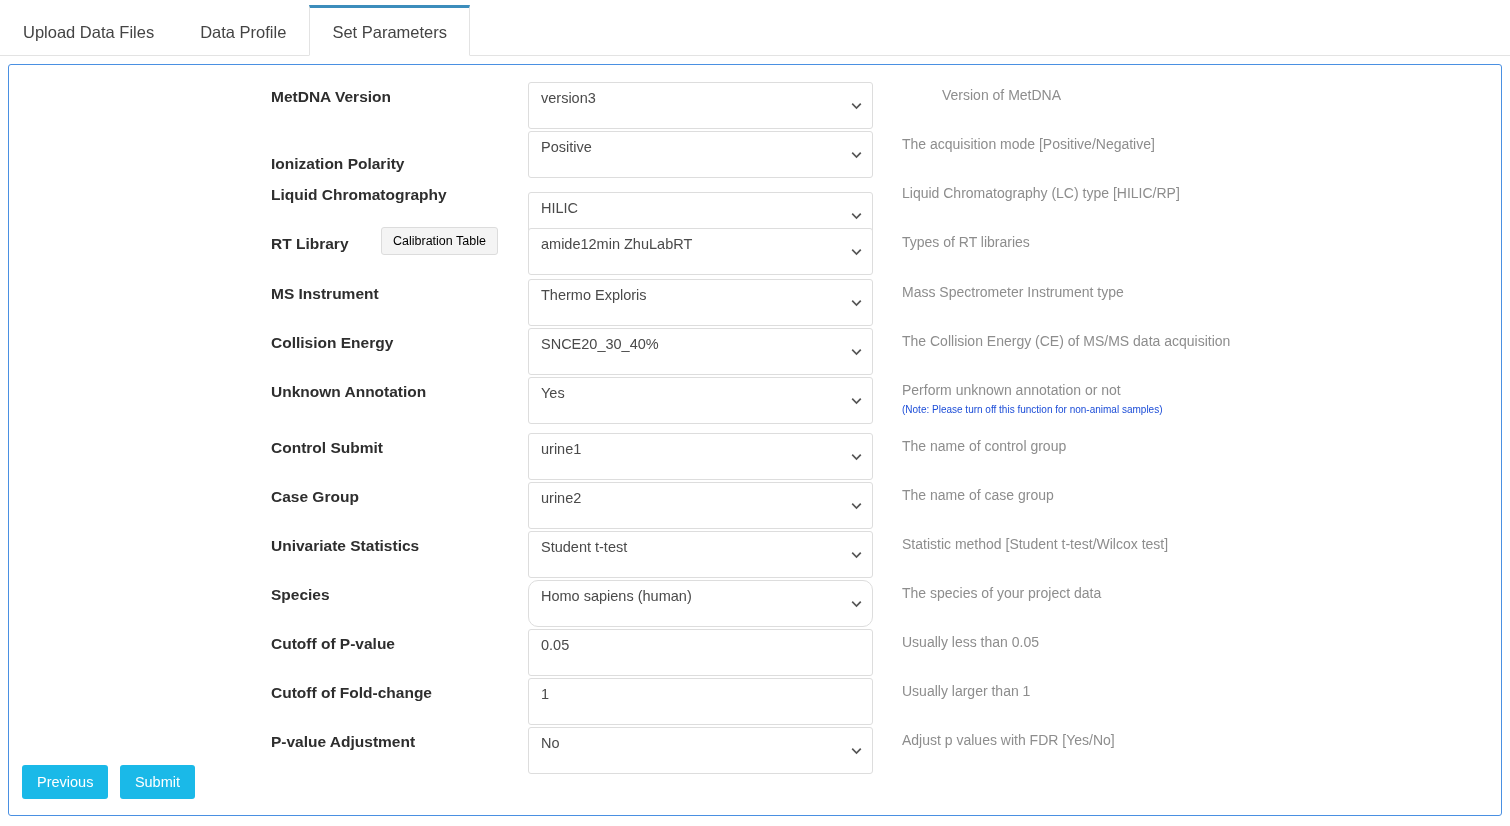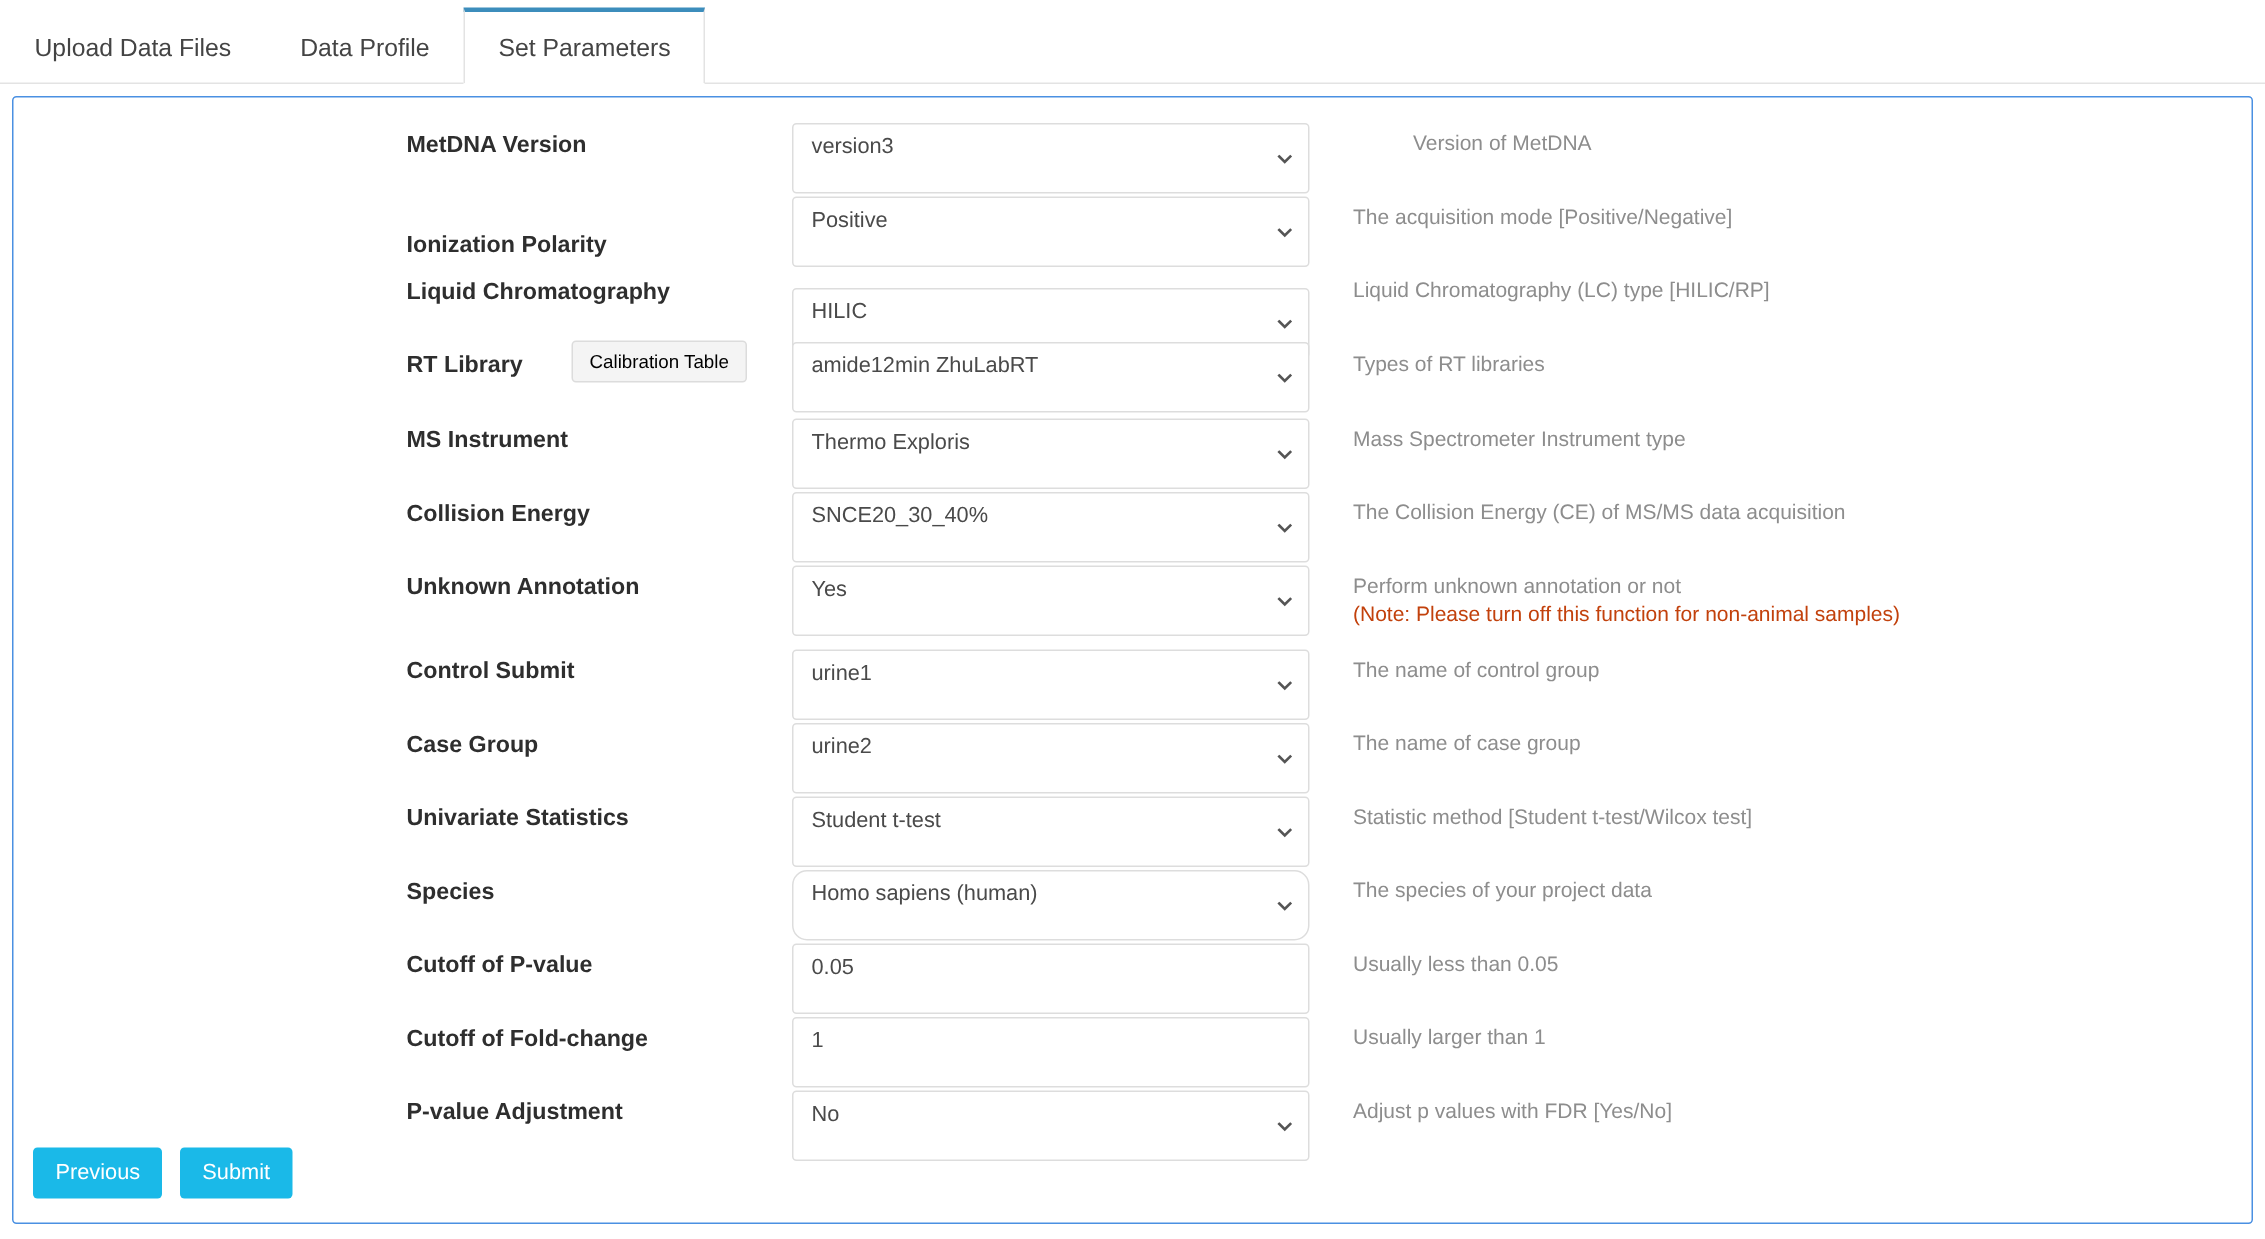--- a/index.html
+++ b/index.html
@@ -130,22 +130,22 @@
   .help {
     position: absolute;
     left: 893px;
     font-size: 14px;
     color: #8d8d8d;
     line-height: 19px;
     white-space: nowrap;
   }
   .help-note {
     display: block;
-    color: #c2410c;
-    font-size: 14px;
+    color: #1d4ed8;
+    font-size: 10px;
     line-height: 19px;
     white-space: nowrap;
   }
 
   
   .footer {
     position: absolute;
     left: 13px;
     bottom: 16px;
   }

